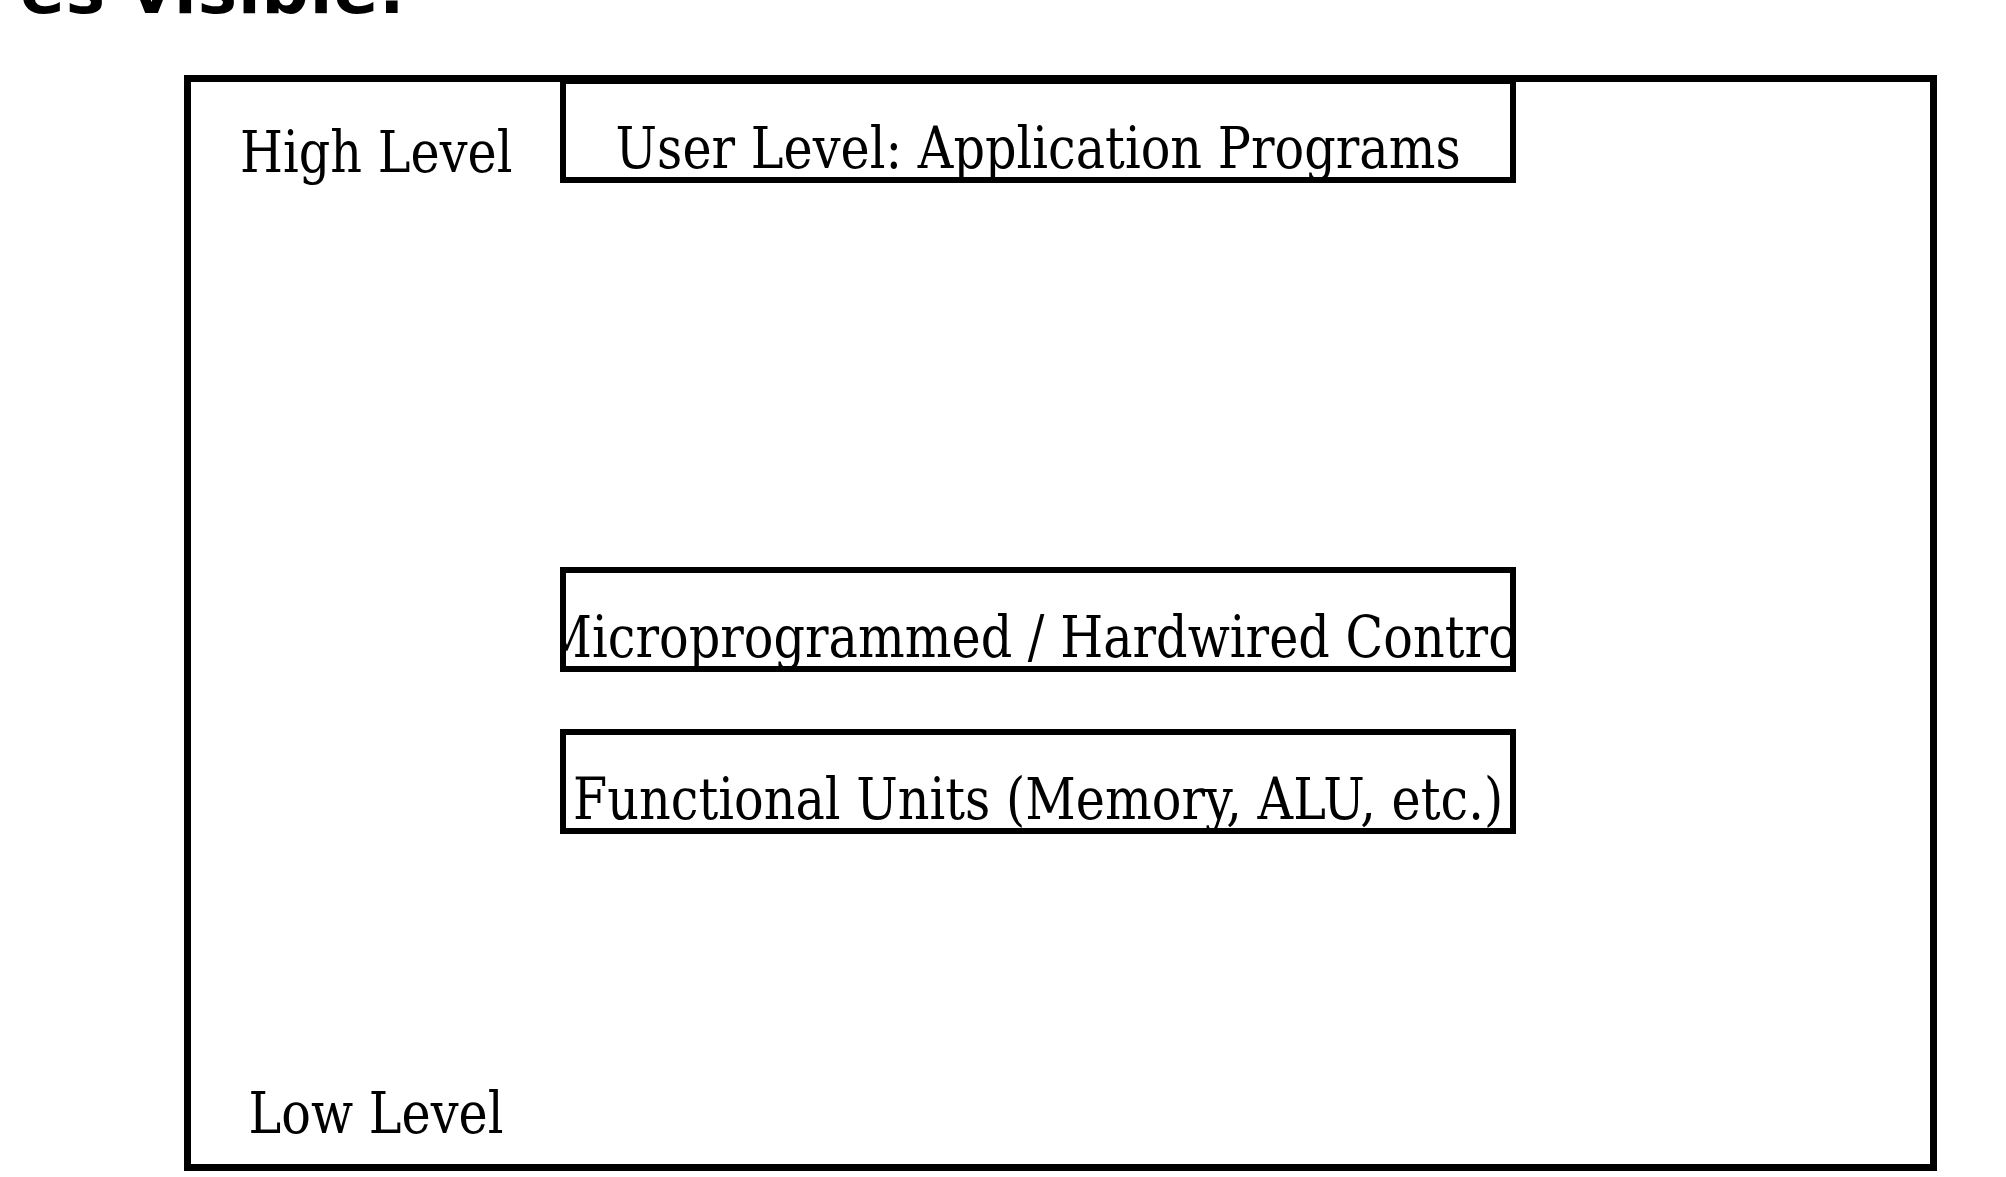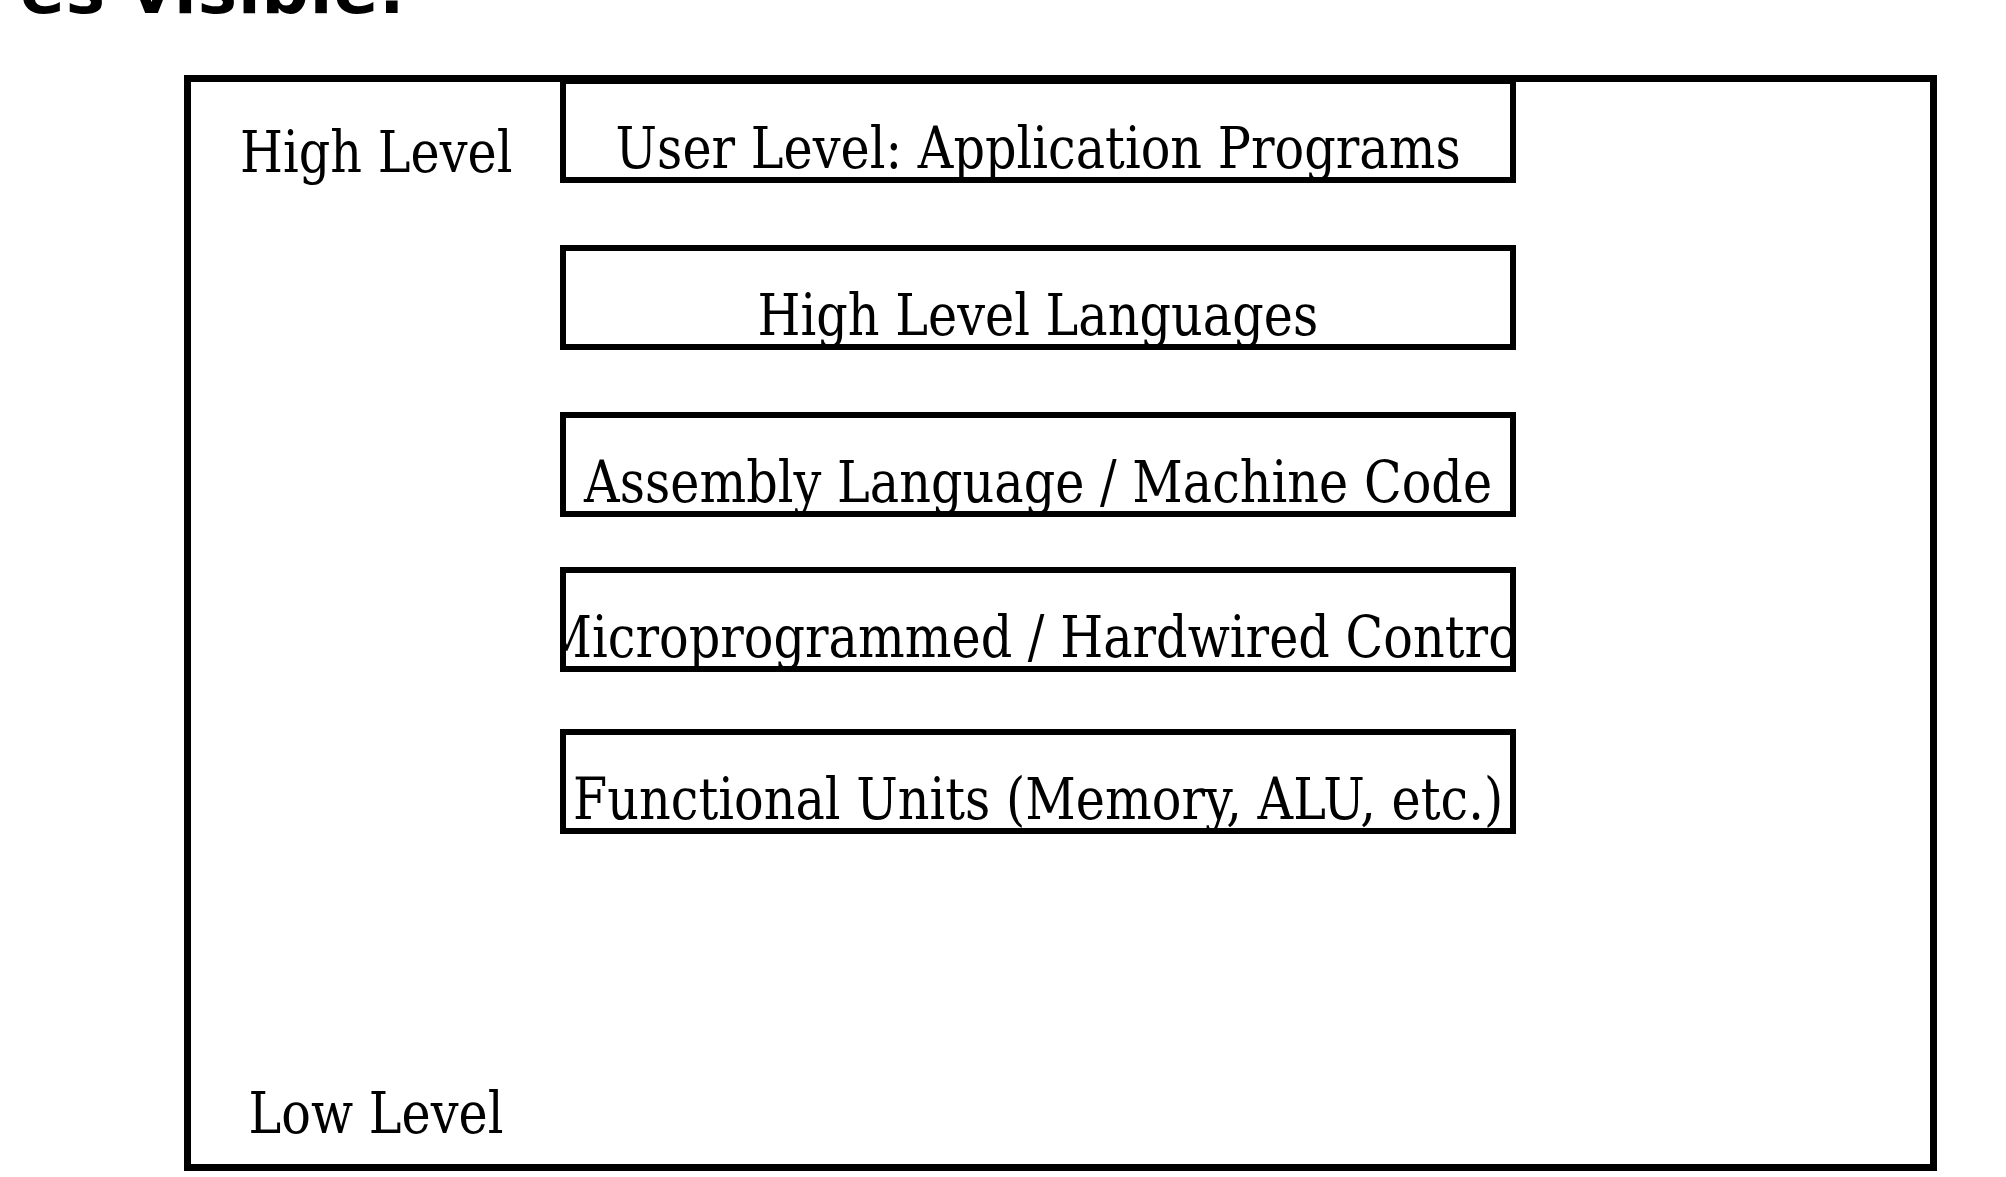--- a/index.html
+++ b/index.html
@@ -86,27 +86,21 @@
   </div>
 
   <div class="side-label high">
     <span class="side-label-text">High Level</span>
   </div>
 
   <div class="level-box" style="top:78px">
     <span class="level-label">User Level: Application Programs</span>
   </div>
 
-  <div class="level-box" style="top:245px">
-    <span class="level-label">High Level Languages</span>
-  </div>
 
-  <div class="level-box" style="top:412px">
-    <span class="level-label">Assembly Language / Machine Code</span>
-  </div>
 
   <div class="level-box" style="top:567px">
     <span class="level-label">Microprogrammed / Hardwired Control</span>
   </div>
 
   <div class="level-box" style="top:729px">
     <span class="level-label">Functional Units (Memory, ALU, etc.)</span>
   </div>
 
 

